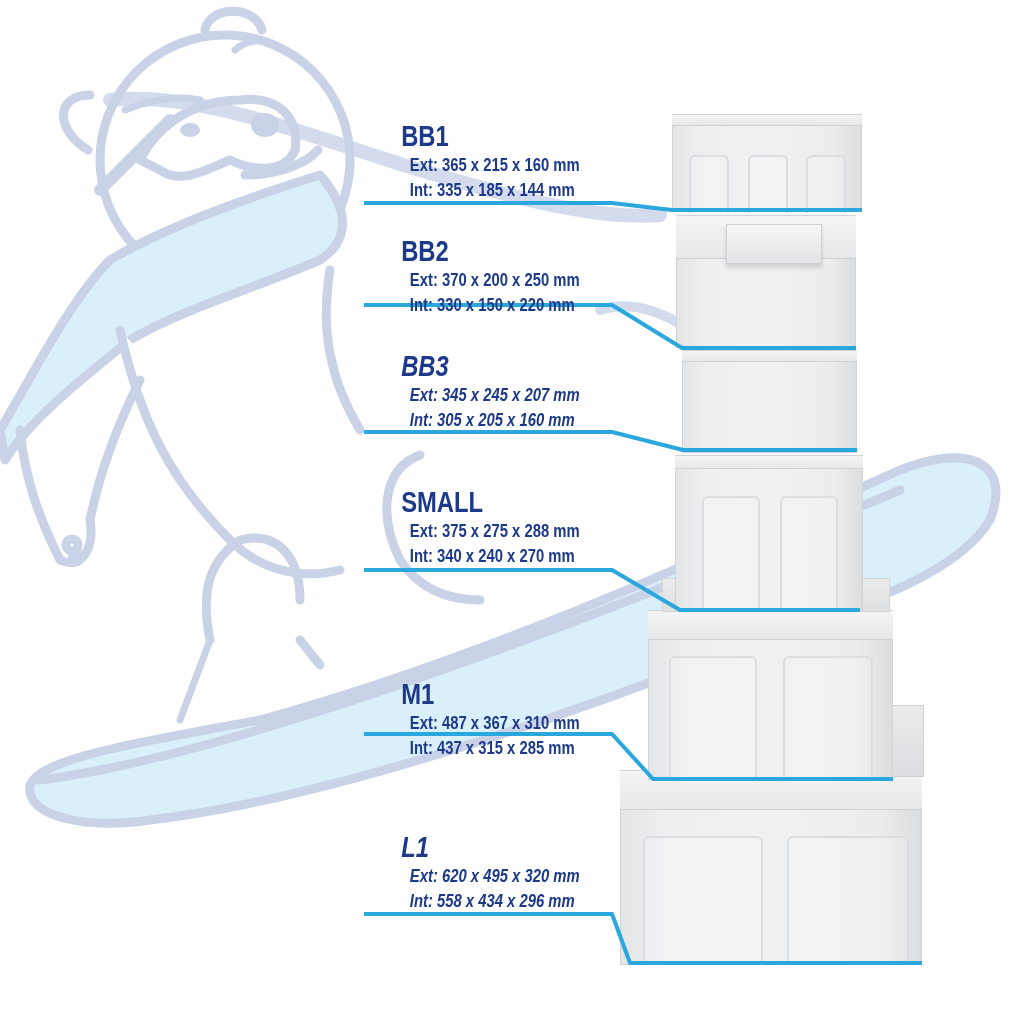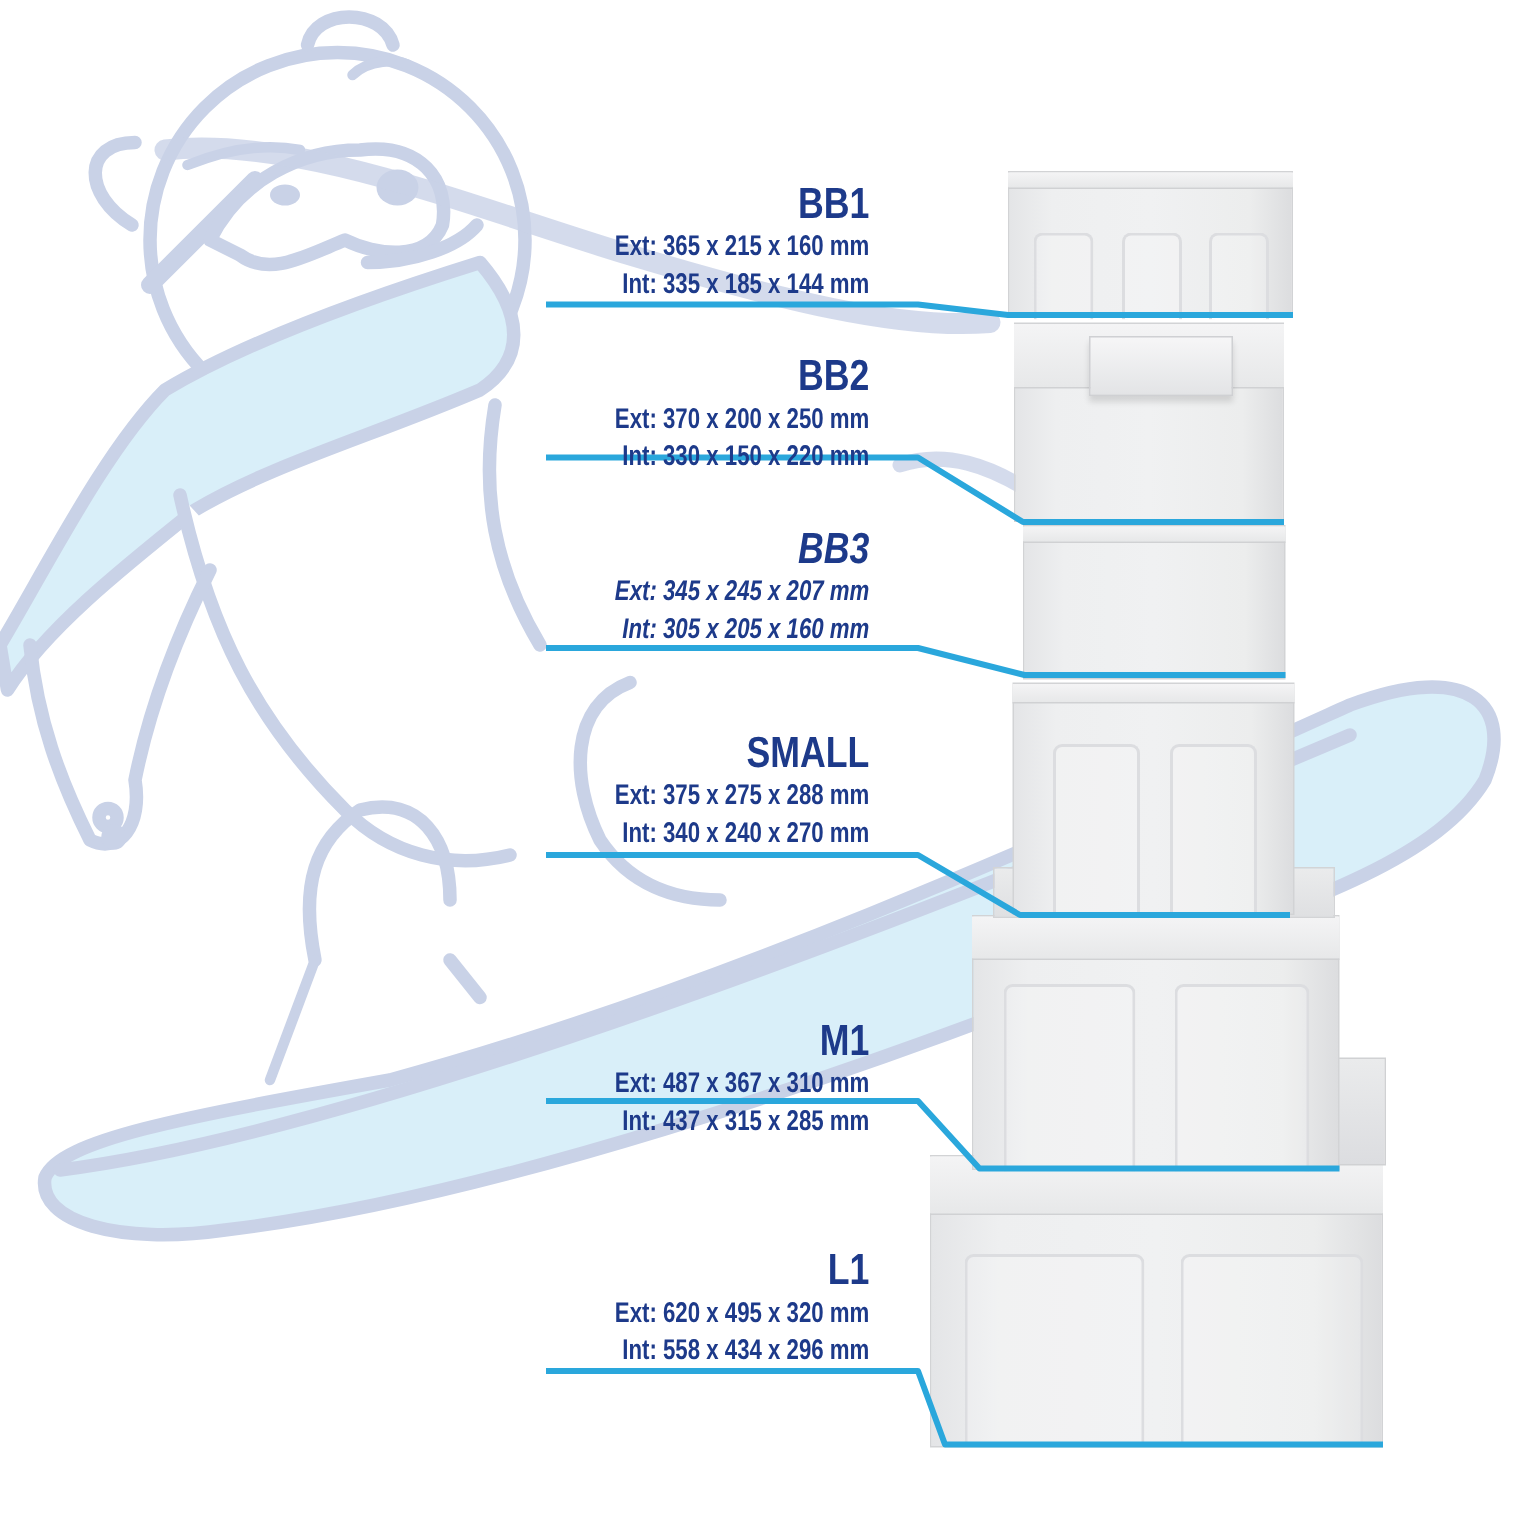--- a/index.html
+++ b/index.html
@@ -7,21 +7,20 @@
       width: 1024px; height: 1024px; position: relative; overflow: hidden;
       background: #ffffff;
       font-family: "Liberation Sans", "DejaVu Sans", sans-serif;
     }
     .bg-art { position: absolute; left: 0; top: 0; width: 1024px; height: 1024px; }
     .connectors { position: absolute; left: 0; top: 0; width: 1024px; height: 1024px; pointer-events: none; }
 
     .label {
       position: absolute;
       right: 444px; 
-      text-align: right;
       color: #1d3a8a;
       line-height: 1;
     }
     .label .name {
       font-weight: bold;
       font-size: 29px;
       letter-spacing: 0px;
       font-family: "Liberation Sans Narrow", "Liberation Sans", sans-serif;
       transform: scaleX(0.82);
       transform-origin: right center;
@@ -179,17 +178,17 @@
   <span class="dim">Ext: 375 x 275 x 288 mm</span>
   <span class="dim">Int: 340 x 240 x 270 mm</span>
 </div>
 
 <div class="label" style="top:680px;">
   <span class="name">M1</span>
   <span class="dim">Ext: 487 x 367 x 310 mm</span>
   <span class="dim">Int: 437 x 315 x 285 mm</span>
 </div>
 
-<div class="label" style="top:833px;">
+<div class="label" style="top:833px;font-style:italic;">
   <span class="name">L1</span>
   <span class="dim">Ext: 620 x 495 x 320 mm</span>
   <span class="dim">Int: 558 x 434 x 296 mm</span>
 </div>
 
 </body></html>

